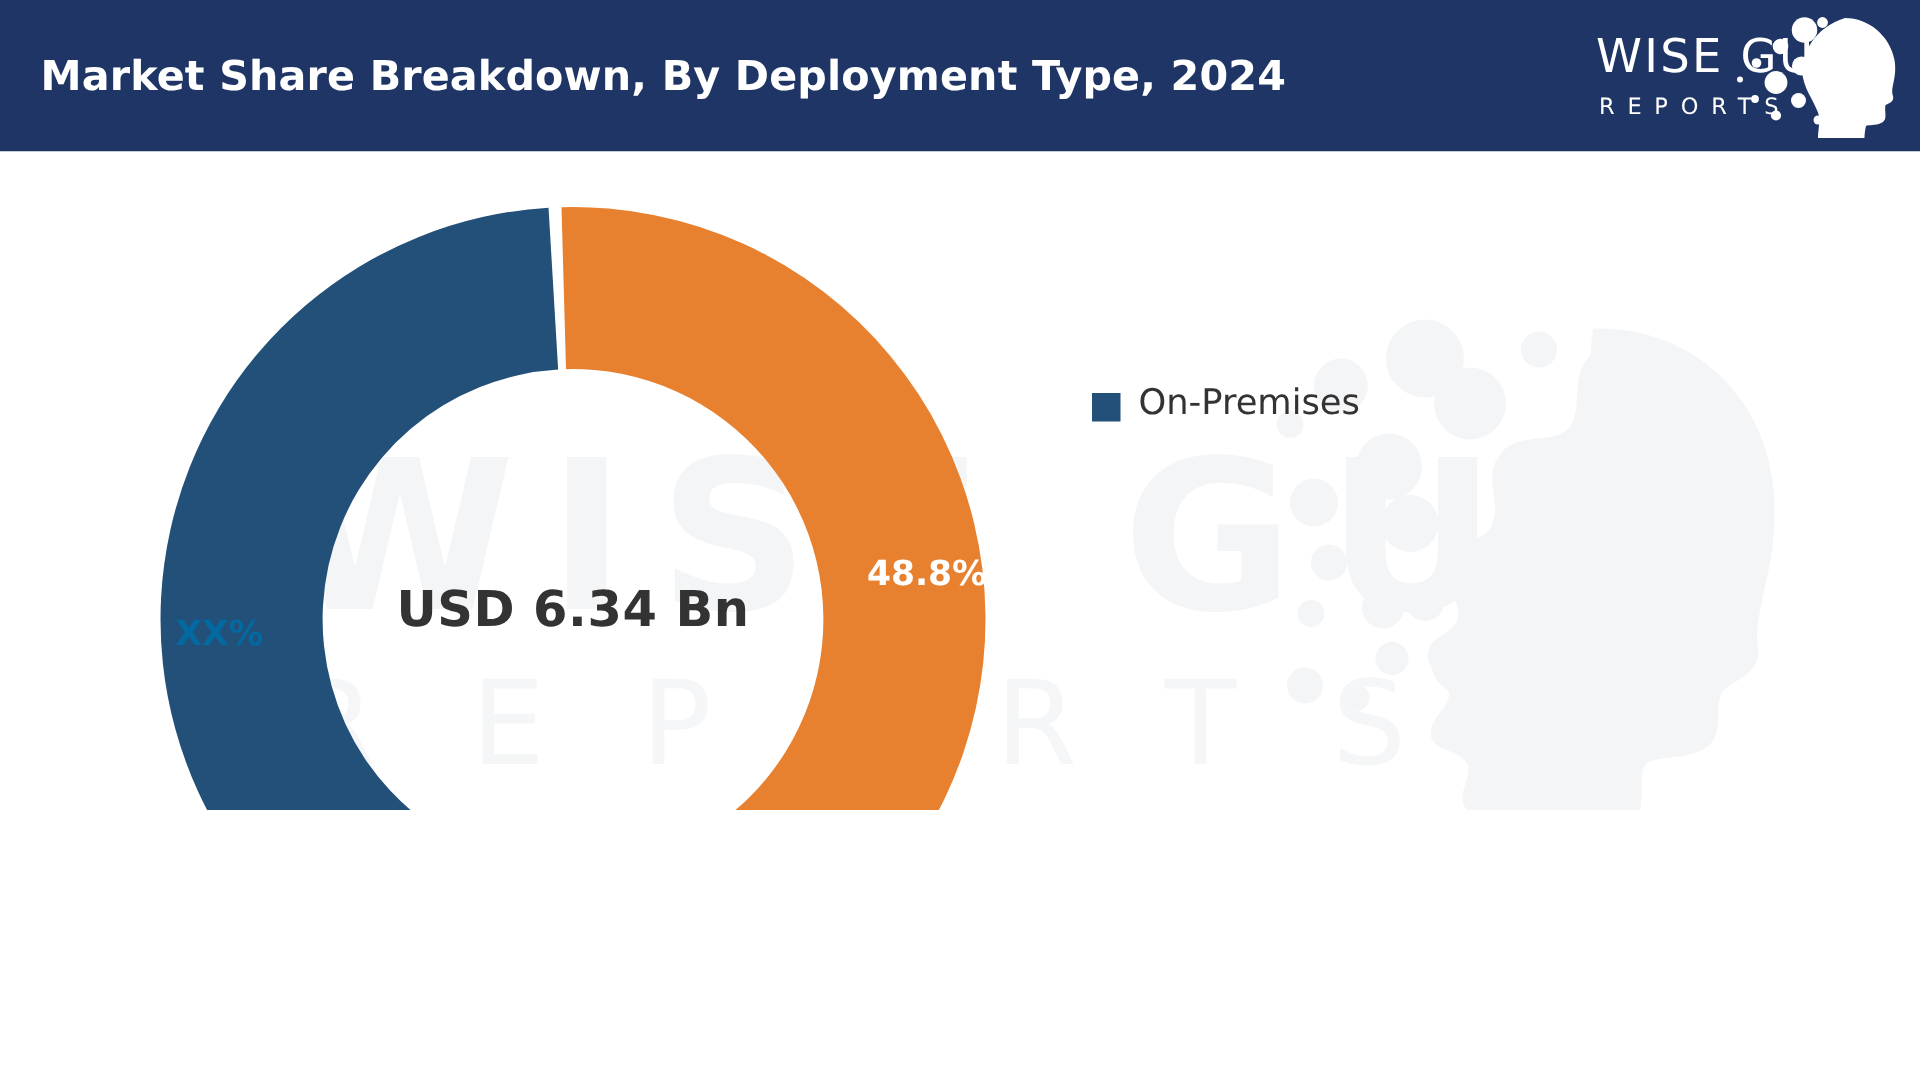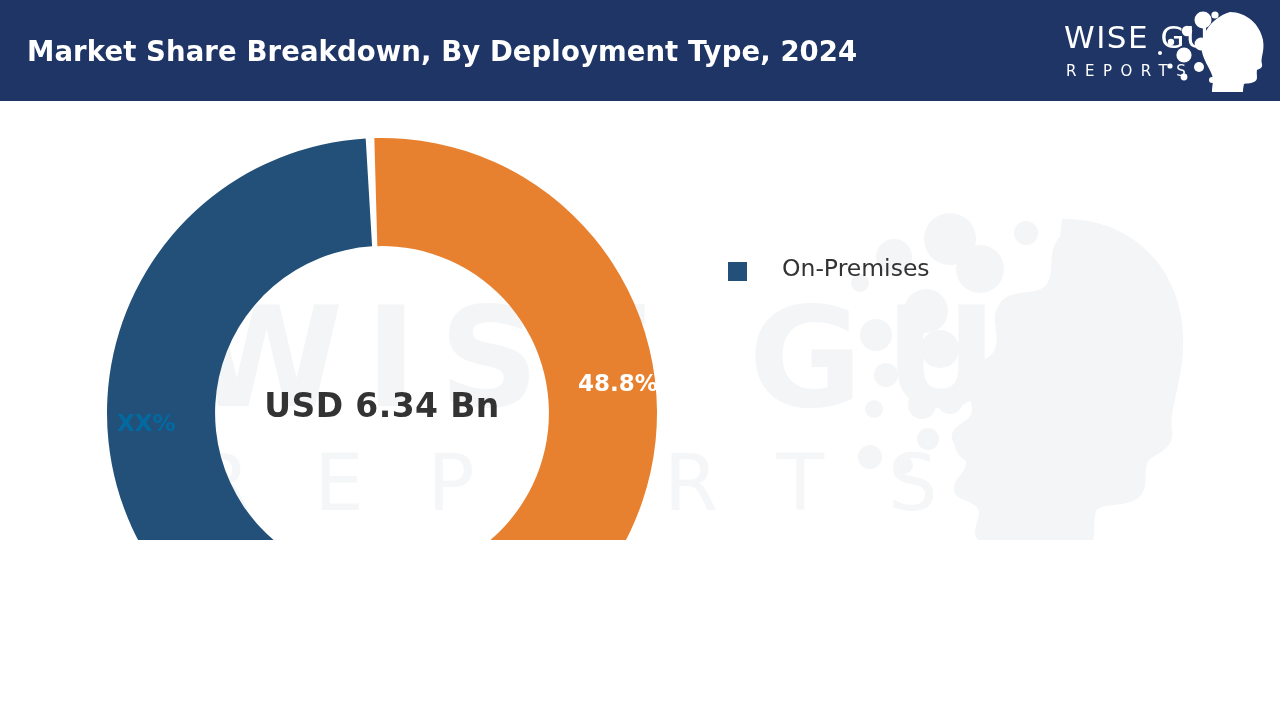--- a/index.html
+++ b/index.html
@@ -145,21 +145,20 @@
     width: 19px;
     height: 19px;
   }
   .legend-label {
     position: absolute;
     left: 31px;
     top: -2px;
     font-size: 23.5px;
     color: #333333;
     white-space: nowrap;
-    margin-left: 23px;
   }
 </style>
 </head>
 <body>
 
 <div class="page">
 
   <div class="header">
     <div class="header-title">Market Share Breakdown, By Deployment Type, 2024</div>
 

